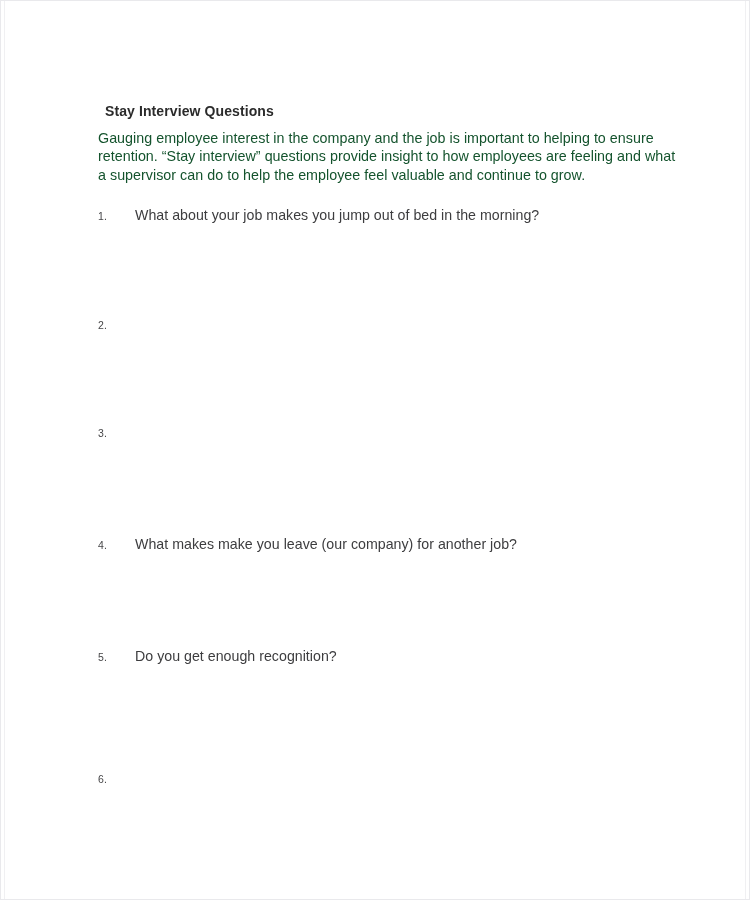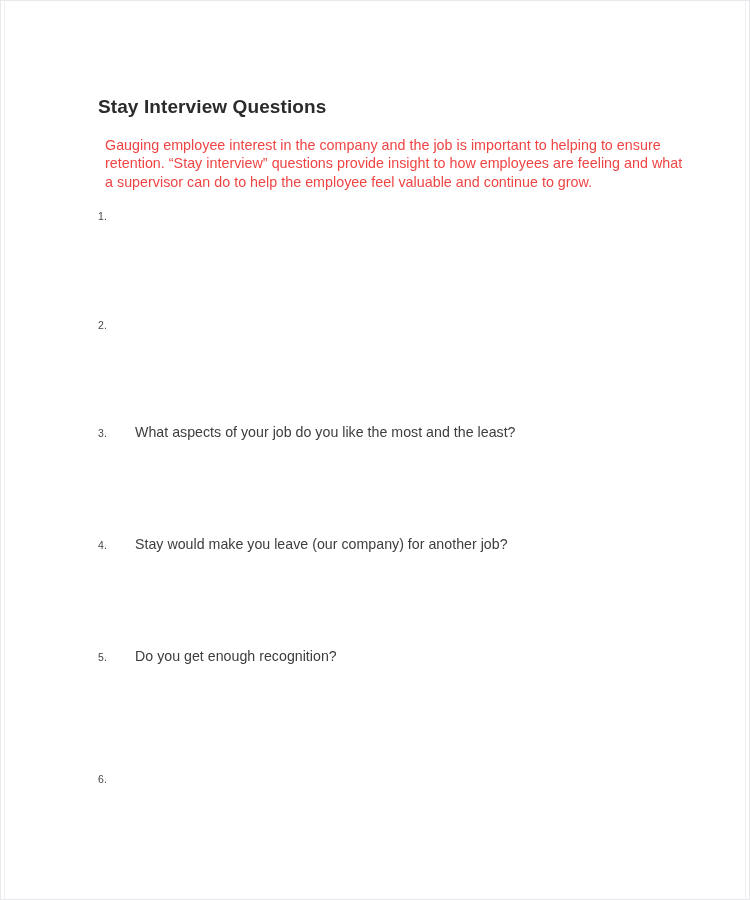--- a/index.html
+++ b/index.html
@@ -44,36 +44,36 @@
   #doc-body {
     position: absolute;
     left: 97px;
     top: 0;
     width: 590px;
   }
   .doc-title {
     position: absolute;
     left: 0;
     top: 95px;
-    margin: 0;
-    font-size: 19px;
+    margin: 7px;
+    font-size: 14px;
     font-weight: bold;
     color: #2b2b2b;
     letter-spacing: 0.1px;
     white-space: nowrap;
   }
   .doc-intro {
     position: absolute;
     left: 0;
     top: 128px;
     width: 588px;
-    margin: 7px;
+    margin: 0;
     font-size: 14.3px;
     line-height: 18.4px;
-    color: #ef4444;
+    color: #14532d;
     letter-spacing: 0.02px;
   }
   .question-list {
     position: absolute;
     left: 0;
     top: 0;
     width: 590px;
     margin: 0;
     padding: 0;
     list-style: none;
@@ -117,34 +117,34 @@
 <div id="page">
   <div id="doc-body">
 
     <h1 class="doc-title">Stay Interview Questions</h1>
 
     <p class="doc-intro">Gauging employee interest in the company and the job is important to helping to ensure retention.  “Stay interview” questions provide insight to how employees are feeling and what a supervisor can do to help the employee feel valuable and continue to grow.</p>
 
     <ol class="question-list" id="question-list">
         <li class="question-item" style="top: 205px;">
           <span class="q-num">1.</span>
+          <span class="q-text">What about your job makes you jump out of bed in the morning?</span>
         </li>
         <div class="answer-space" style="top: 227px;"></div>
         <li class="question-item" style="top: 314px;">
           <span class="q-num">2.</span>
         </li>
         <div class="answer-space" style="top: 336px;"></div>
         <li class="question-item" style="top: 422px;">
           <span class="q-num">3.</span>
-          <span class="q-text">What aspects of your job do you like the most and the least?</span>
         </li>
         <div class="answer-space" style="top: 444px;"></div>
         <li class="question-item" style="top: 534px;">
           <span class="q-num">4.</span>
-          <span class="q-text">Stay would make you leave (our company) for another job?</span>
+          <span class="q-text">What makes make you leave (our company) for another job?</span>
         </li>
         <div class="answer-space" style="top: 556px;"></div>
         <li class="question-item" style="top: 646px;">
           <span class="q-num">5.</span>
           <span class="q-text">Do you get enough recognition?</span>
         </li>
         <div class="answer-space" style="top: 668px;"></div>
         <li class="question-item" style="top: 768px;">
           <span class="q-num">6.</span>
         </li>

